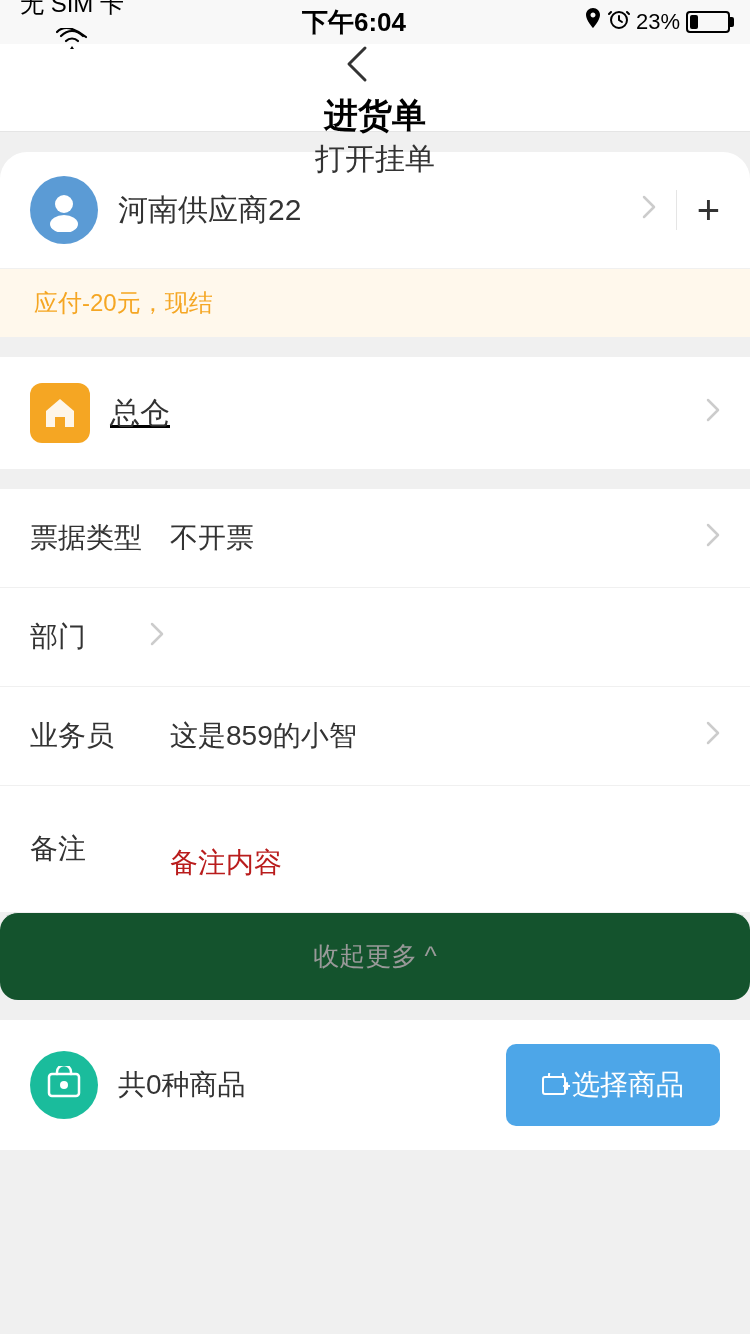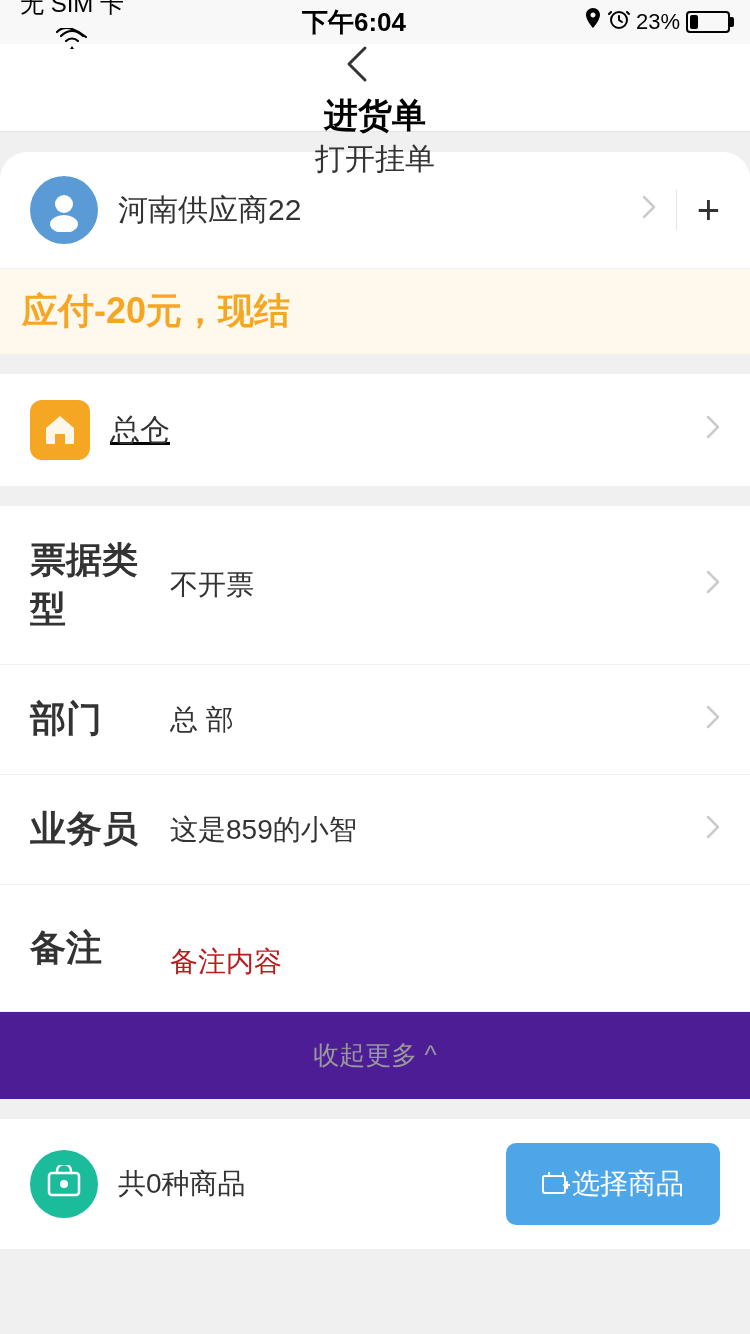--- a/index.html
+++ b/index.html
@@ -104,24 +104,23 @@
     }
     .supplier-add {
       font-size: 40px;
       color: #333;
       cursor: pointer;
     }
 
     
     .notice-bar {
       background: #fff8ec;
-      padding: 18px 22px;
-      font-size: 36px;
+      padding: 18px 34px;
+      font-size: 24px;
       color: #f5a623;
-      font-weight: bold;
     }
 
     
     .warehouse-section {
       background: #fff;
       margin-top: 20px;
     }
     .warehouse-row {
       display: flex;
       align-items: center;
@@ -158,46 +157,46 @@
       display: flex;
       align-items: center;
       padding: 30px 30px;
       border-bottom: 1px solid #f0f0f0;
       min-height: 90px;
     }
     .form-row:last-child {
       border-bottom: none;
     }
     .form-label {
-      font-size: 36px;
+      font-size: 28px;
       color: #333;
       width: 120px;
       flex-shrink: 0;
-      font-weight: bold;
     }
     .form-value {
       flex: 1;
       font-size: 28px;
       color: #333;
       padding-left: 20px;
     }
     .form-placeholder {
       color: #b91c1c;
       margin-top: 28px;
     }
 
     
     .collapse-row {
-      background: #4c1d95;
+      background: #14532d;
       padding: 26px 30px;
       text-align: center;
       font-size: 26px;
       color: #999;
       border-top: 1px solid #f0f0f0;
       cursor: pointer;
+      border-radius: 18px;
     }
 
     
     .bottom-bar {
       background: #fff;
       margin-top: 20px;
       display: flex;
       align-items: center;
       padding: 24px 30px;
       gap: 20px;
@@ -360,21 +359,20 @@
       <div class="form-label">票据类型</div>
       <div class="form-value">不开票</div>
       <span class="row-chevron">
         <svg width="14" height="24" viewBox="0 0 14 24" fill="none">
             <path d="M2 2l10 10L2 22" stroke="#ccc" stroke-width="2.5" stroke-linecap="round" stroke-linejoin="round"></path>
           </svg>
       </span>
     </div>
     <div class="form-row">
       <div class="form-label">部门</div>
-      <div class="form-value">总 部</div>
       <span class="row-chevron">
         <svg width="14" height="24" viewBox="0 0 14 24" fill="none">
             <path d="M2 2l10 10L2 22" stroke="#ccc" stroke-width="2.5" stroke-linecap="round" stroke-linejoin="round"></path>
           </svg>
       </span>
     </div>
     <div class="form-row">
       <div class="form-label">业务员</div>
       <div class="form-value">这是859的小智</div>
       <span class="row-chevron">

